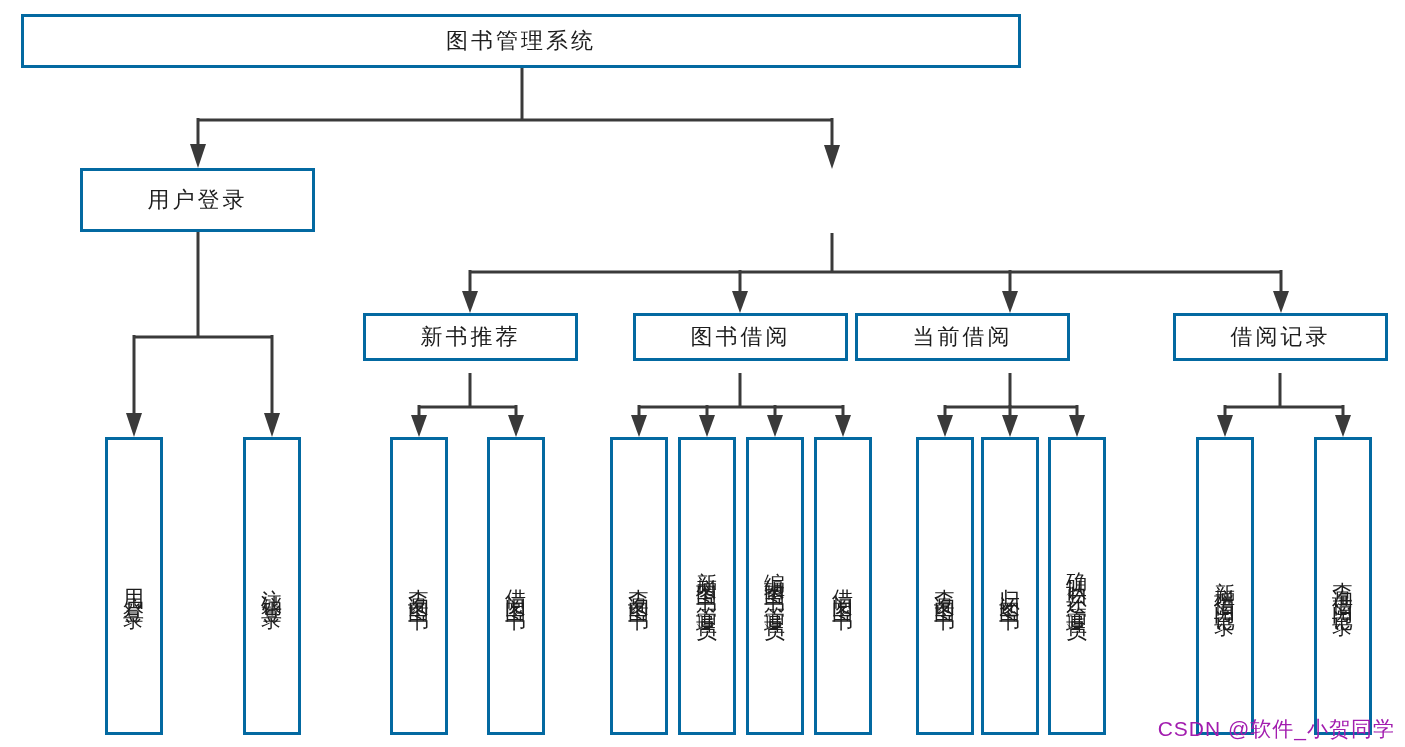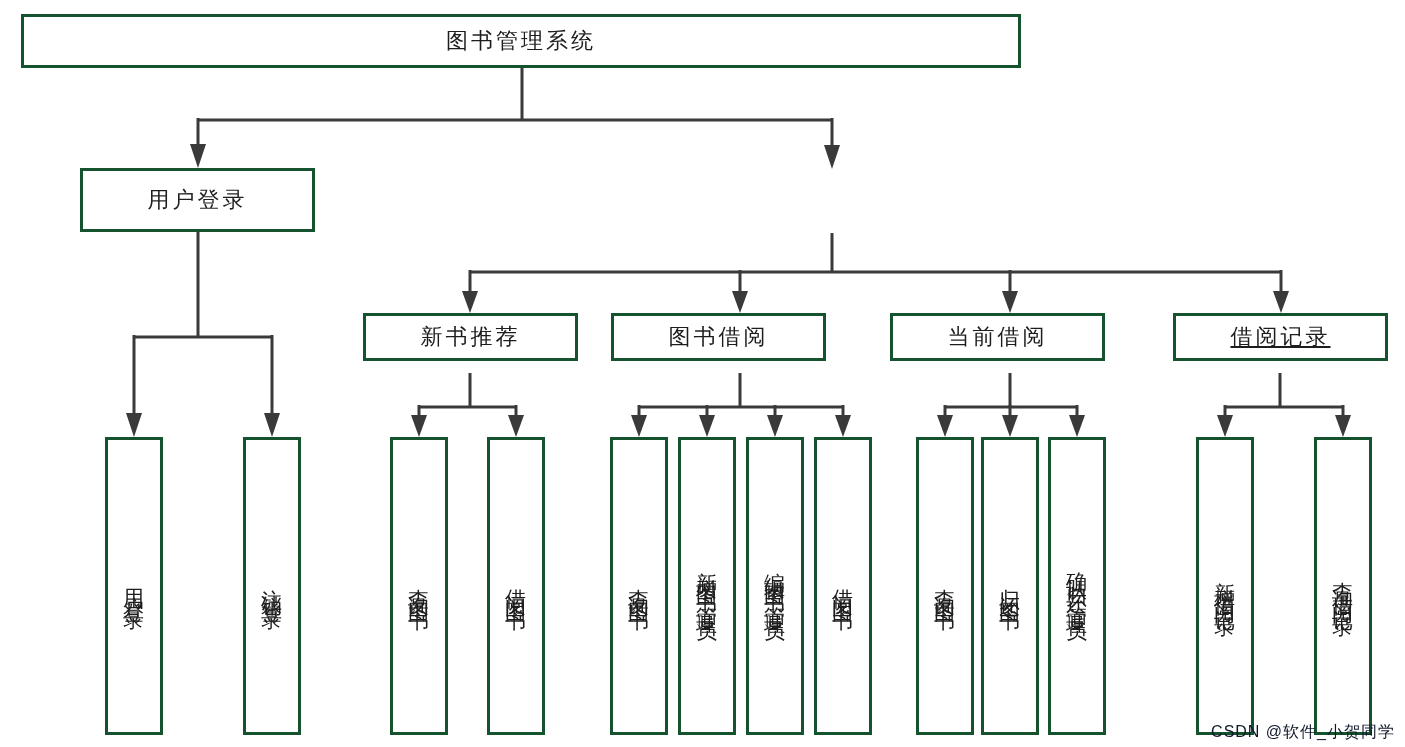--- a/index.html
+++ b/index.html
@@ -19,21 +19,21 @@
     position: absolute;
     left: 0;
     top: 0;
     width: 1405px;
     height: 747px;
     z-index: 1;
   }
   .node {
     position: absolute;
     box-sizing: border-box;
-    border: 3px solid #14532d;
+    border: 3px solid #0369a1;
     background: #ffffff;
     display: flex;
     align-items: center;
     justify-content: center;
     color: #1d1d1d;
     z-index: 2;
   }
   .h-node {
     font-size: 22px;
     letter-spacing: 3px;
@@ -50,42 +50,42 @@
     font-size: 21px;
     letter-spacing: 7px;
     line-height: 1;
     white-space: nowrap;
   }
   .root-box    { left: 21px;  top: 14px;  width: 1000px; height: 54px; }
   .l1-login    { left: 80px;  top: 168px; width: 235px;  height: 64px; }
   .l1-mgmt     { left: 713px; top: 168px; width: 238px;  height: 65px; }
   .sec         { top: 313px;  width: 215px; height: 48px; }
   .sec-1 { left: 363px; }
-  .sec-2 { left: 611px; }
-  .sec-3 { left: 890px; }
-  .sec-4 { left: 1173px; text-decoration: underline; }
+  .sec-2 { left: 633px; }
+  .sec-3 { left: 855px; }
+  .sec-4 { left: 1173px; }
   .leaf-a1 { left: 105px; }
   .leaf-a2 { left: 243px; }
   .leaf-b1 { left: 390px; }
   .leaf-b2 { left: 487px; }
   .leaf-c1 { left: 610px; }
   .leaf-c2 { left: 678px; }
   .leaf-c3 { left: 746px; }
   .leaf-c4 { left: 814px; }
   .leaf-d1 { left: 916px; }
   .leaf-d2 { left: 981px; }
   .leaf-d3 { left: 1048px; }
   .leaf-e1 { left: 1196px; }
   .leaf-e2 { left: 1314px; }
   .watermark {
     position: absolute;
     right: 10px;
     bottom: 4px;
-    font-size: 16px;
-    color: #0f172a;
+    font-size: 21px;
+    color: #a21caf;
     letter-spacing: 1px;
     z-index: 3;
     white-space: nowrap;
   }
 </style>
 </head>
 <body>
 
 <div class="canvas">
 

